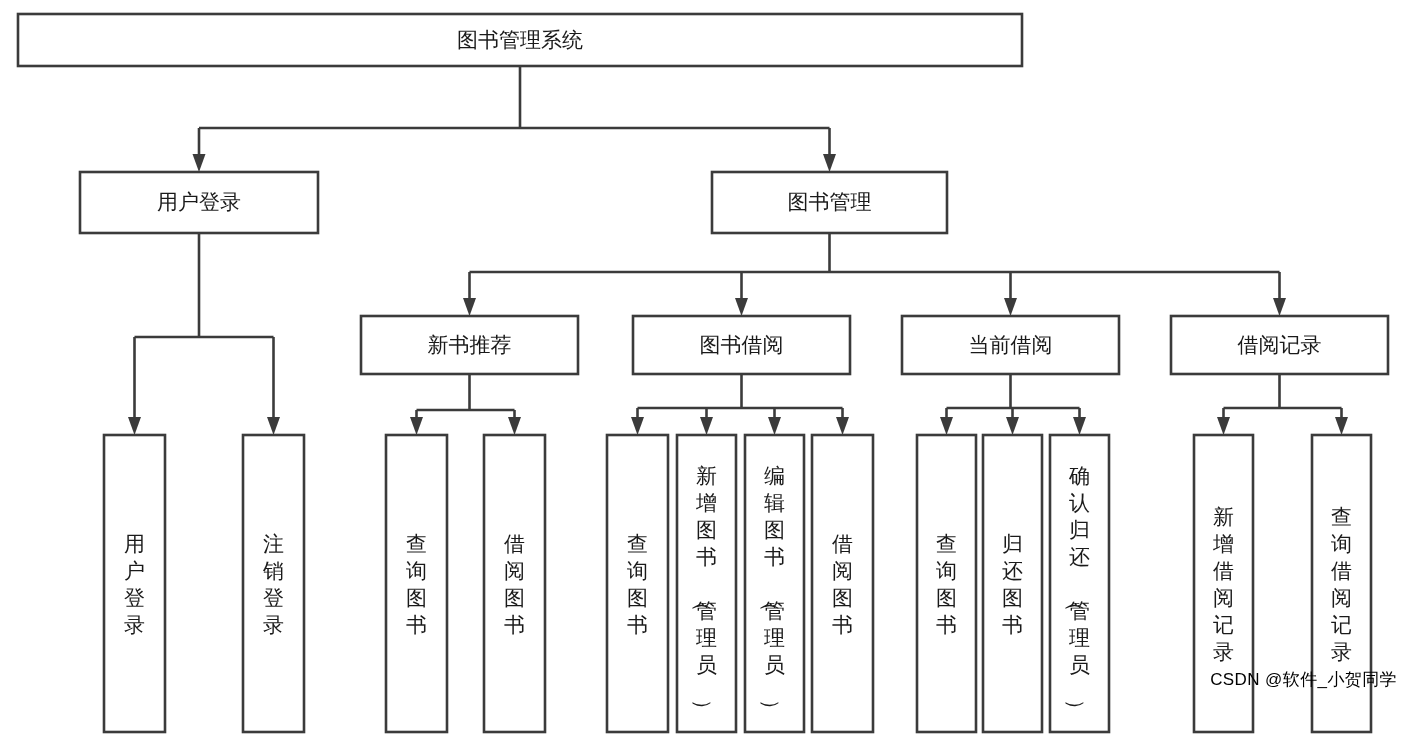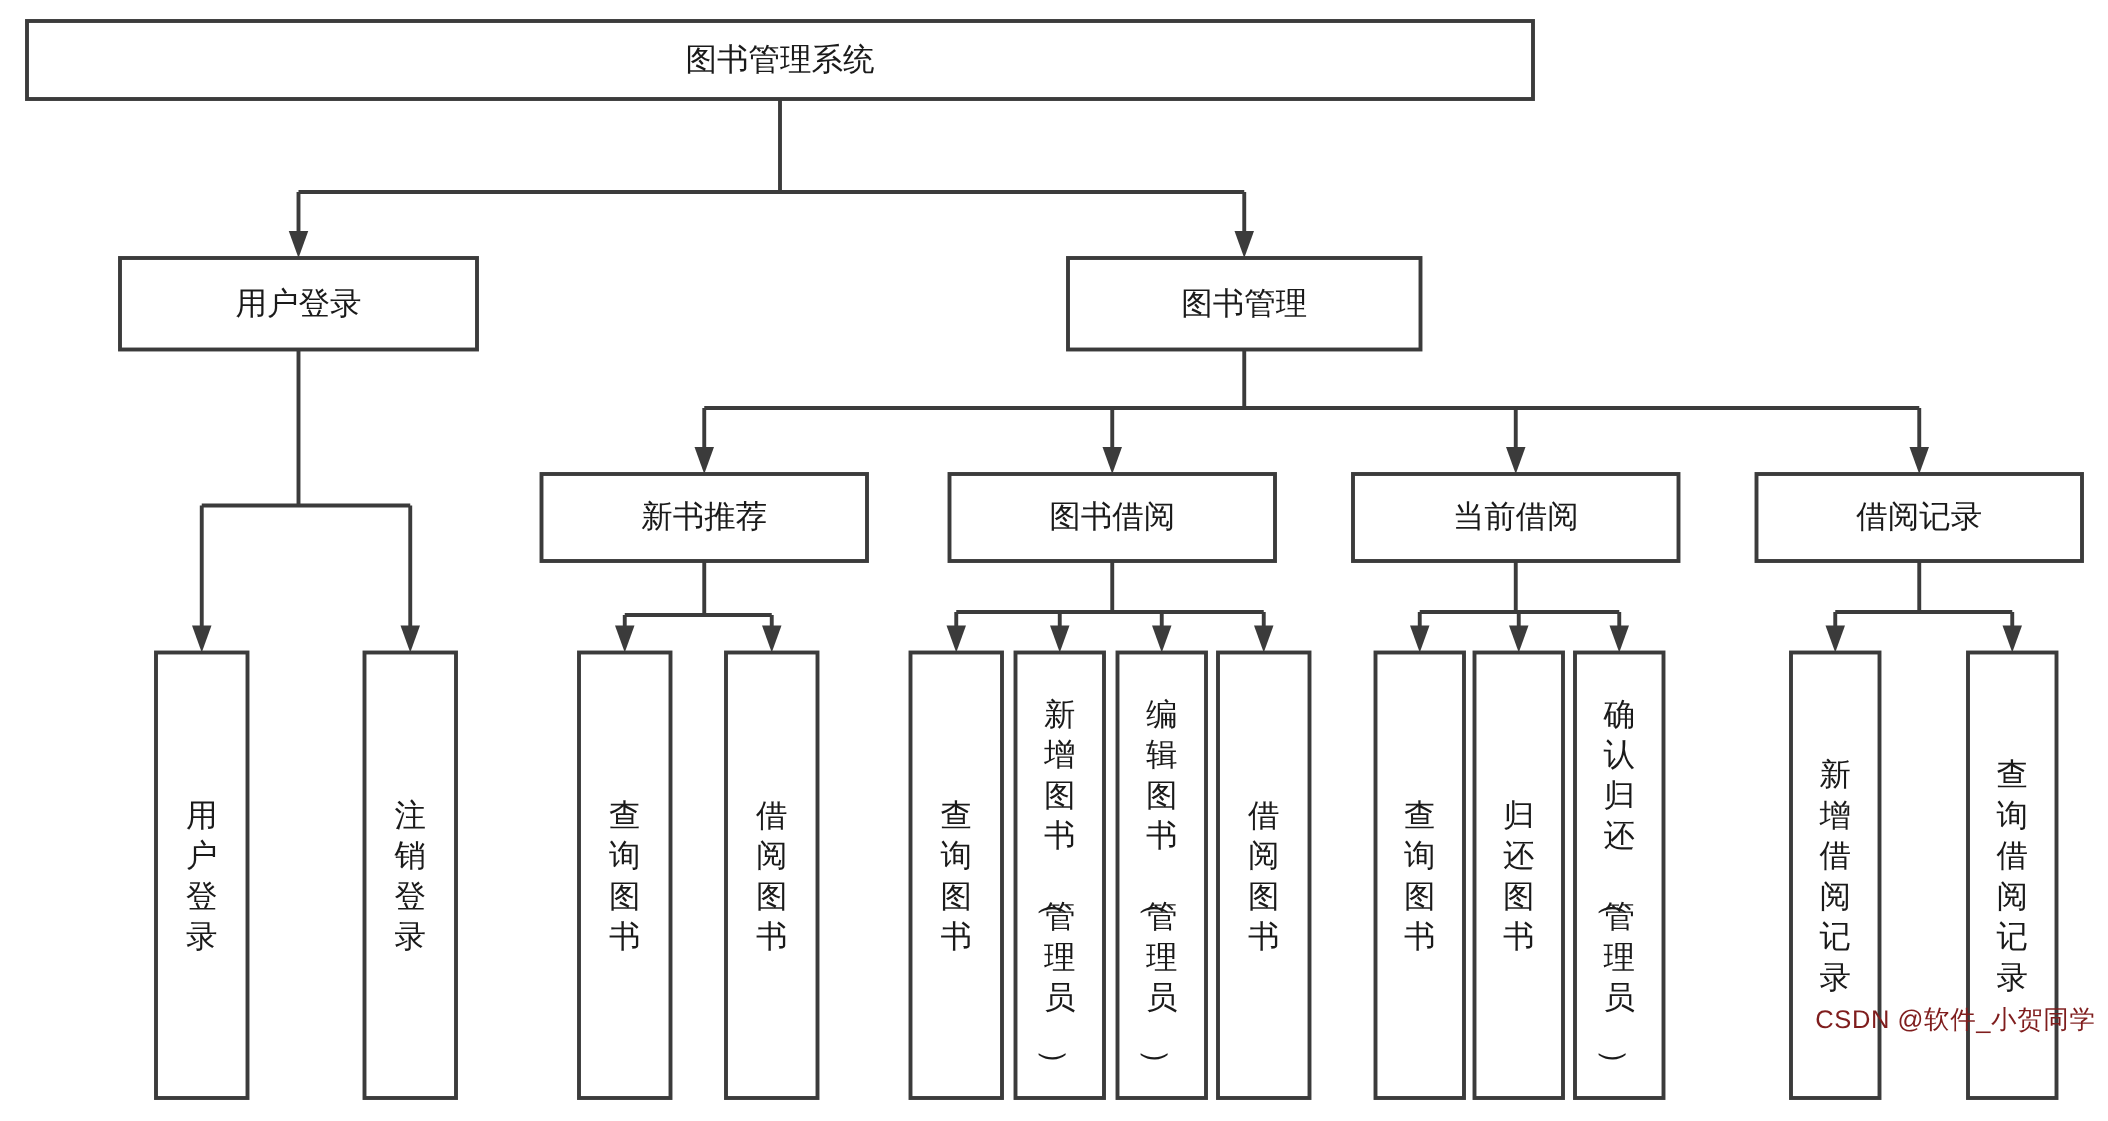--- a/index.html
+++ b/index.html
@@ -54,21 +54,21 @@
     font-family: "Liberation Sans", "DejaVu Sans", sans-serif;
     font-size: 21px;
     text-anchor: middle;
   }
   .watermark-text {
     position: absolute;
     right: 8px;
     bottom: 6px;
     font-family: "Liberation Sans", "DejaVu Sans", sans-serif;
     font-size: 17px;
-    color: #7f1d1d;
+    color: #000000;
     white-space: nowrap;
     letter-spacing: 0.4px;
     user-select: none;
   }
 </style>
 </head>
 <body>
 
 <div id="diagram-root">
   <svg id="tree-svg" viewBox="0 0 1405 747" xmlns="http://www.w3.org/2000/svg">

